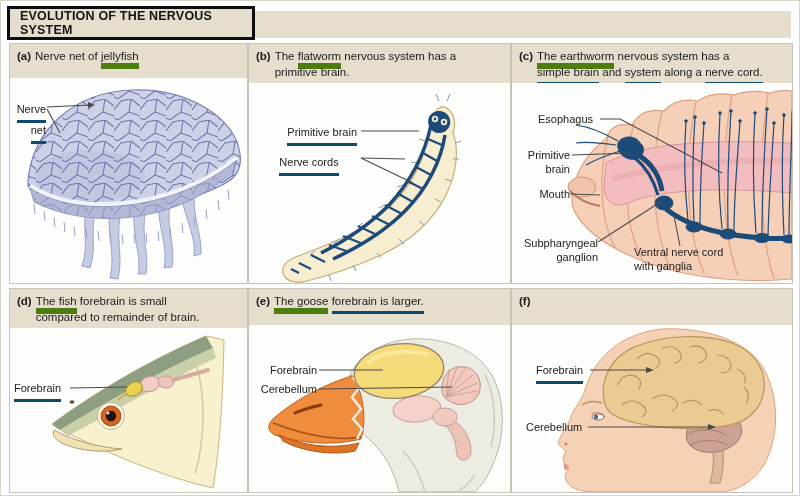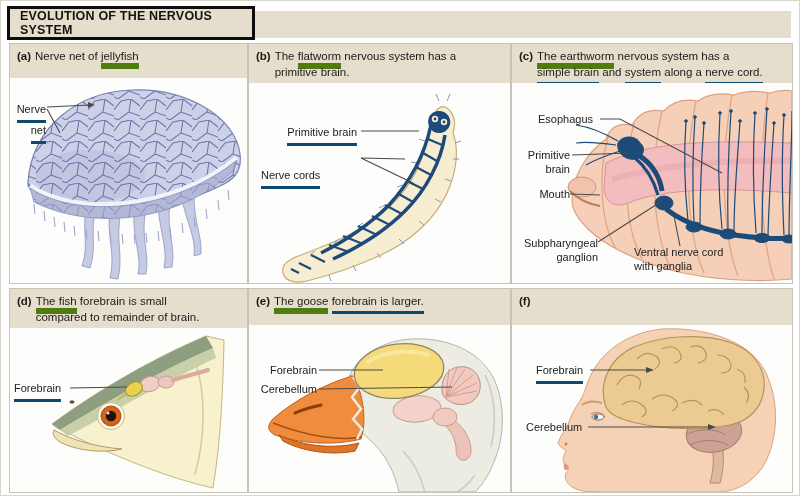--- a/index.html
+++ b/index.html
@@ -122,21 +122,21 @@
 
           <g stroke="#4a4a48" stroke-width="1.1" fill="none">
             <path d="M112,48 L170,48"></path>
             <path d="M112,75 L156,76"></path>
             <path d="M112,75 L164,100"></path>
           </g>
         </svg>
         <div class="lbl" style="left:12px; top:43px; width:96px; text-align:right;">
           <span class="u-red">Primitive brain</span>
         </div>
-        <div class="lbl" style="left:12px; top:86px; width:96px; text-align:left;">
+        <div class="lbl" style="left:12px; top:73px; width:96px; text-align:center;">
           <span class="u-red">Nerve cords</span>
         </div>
       </div>
     </section>
 
     <section class="panel row1">
       <header class="panel-header">
         <span class="letter">(c)</span>
         <span class="caption"><span class="u-blue">The earthworm</span><span> nervous system has a
 </span><span class="u-red">simple brain</span><span> and </span><span class="u-red">system</span><span> along a </span><span class="u-red">nerve cord.</span></span>

